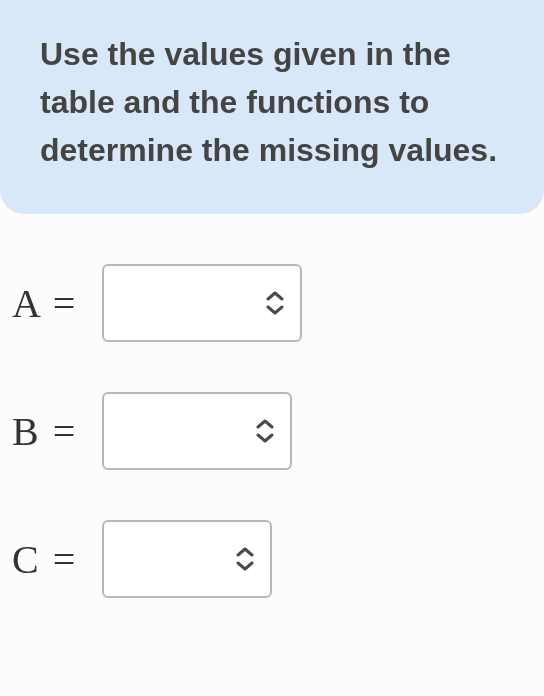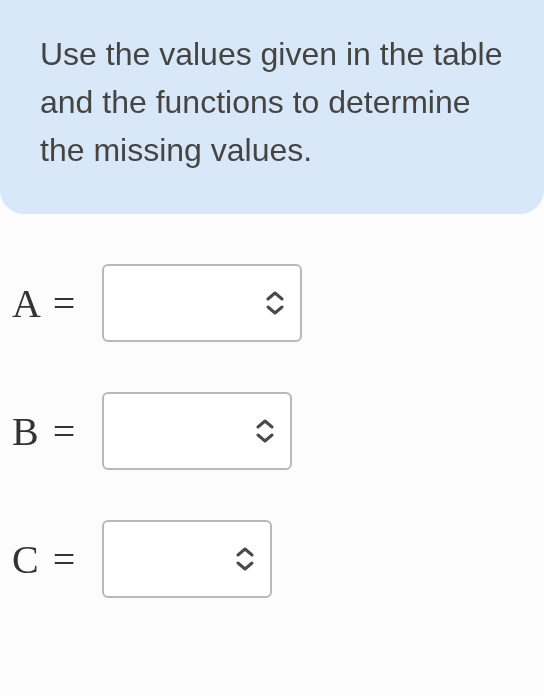--- a/index.html
+++ b/index.html
@@ -18,21 +18,21 @@
       background: #d9e8f8;
       padding: 30px 40px 40px 40px;
       border-bottom-left-radius: 24px;
       border-bottom-right-radius: 24px;
       margin-bottom: 50px;
     }
     .instruction-text {
       font-size: 32px;
       line-height: 1.5;
       color: #444;
-      font-weight: 400;
+      font-weight: 700;
     }
     .inputs-area {
       padding-left: 12px;
     }
     .input-row {
       display: flex;
       align-items: center;
       margin-bottom: 50px;
     }
     .var-label {

